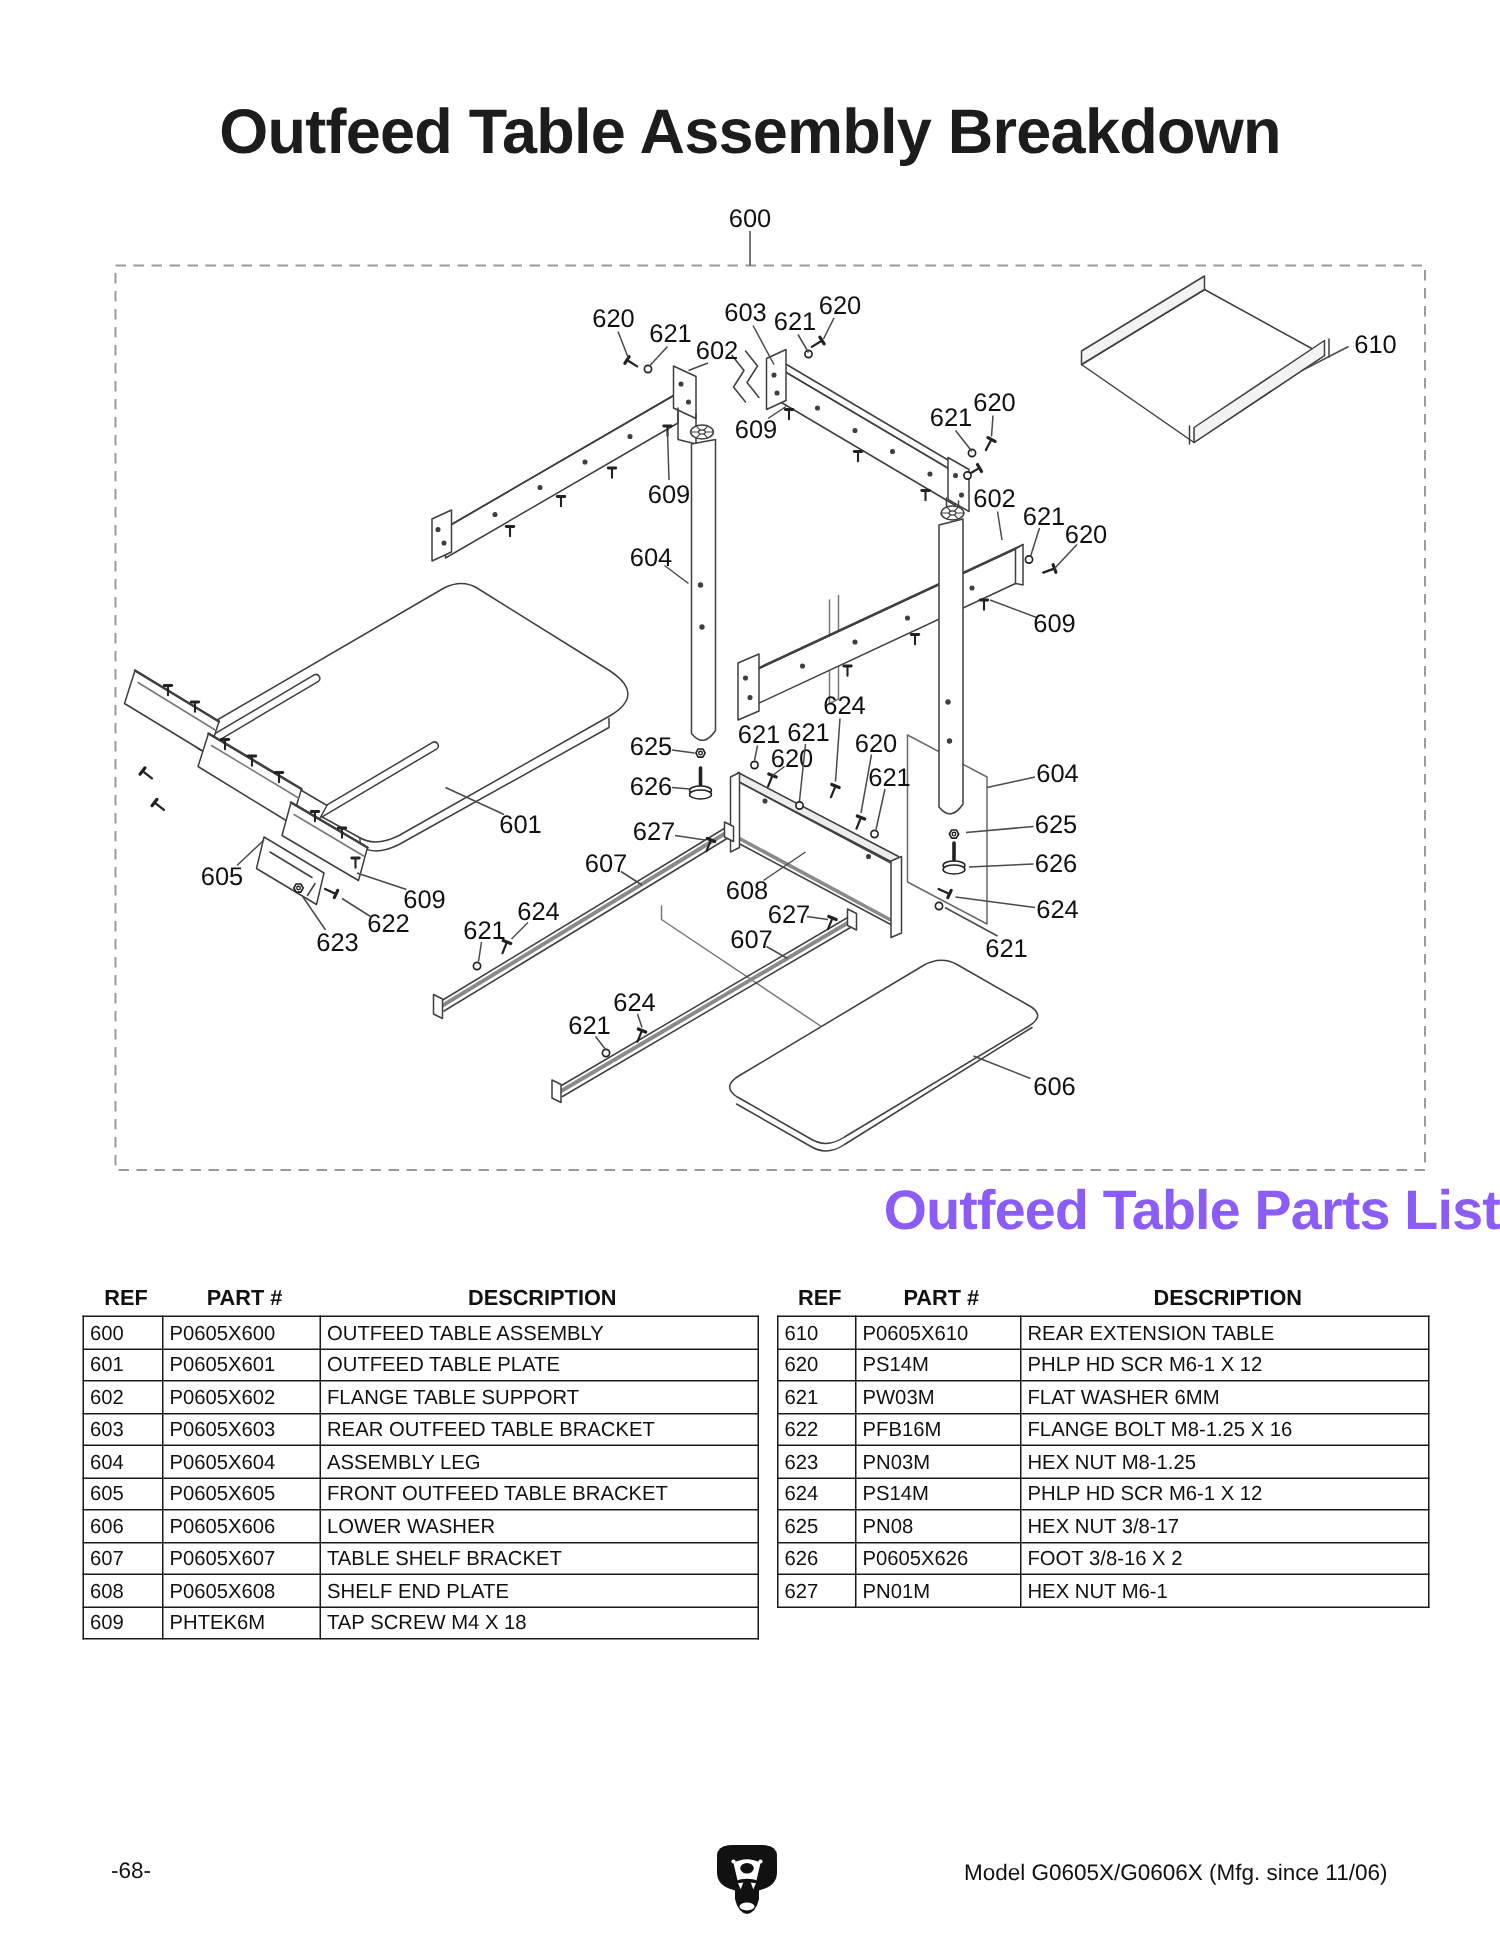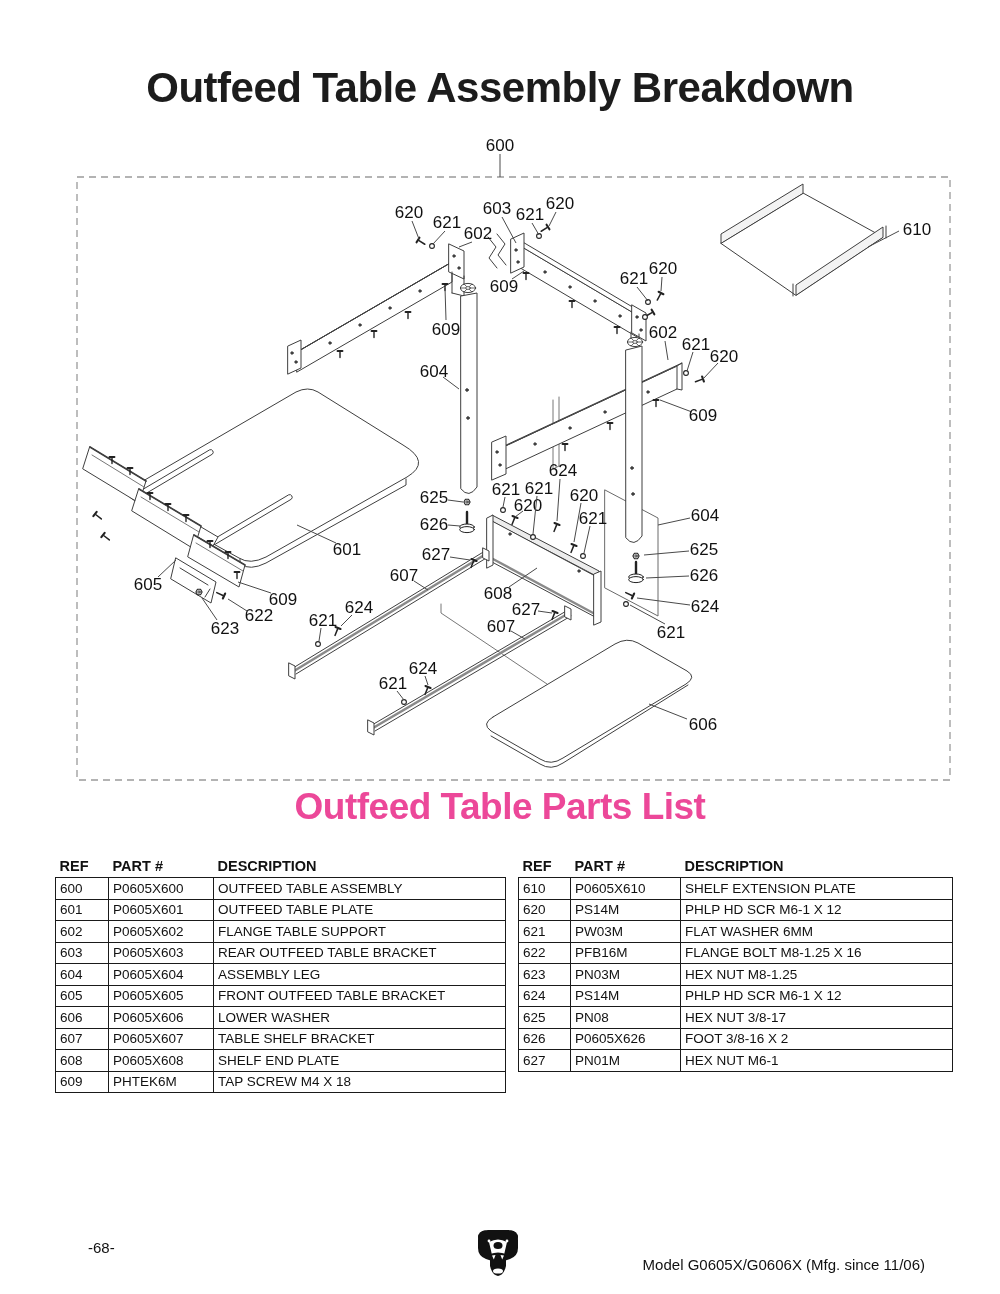--- a/index.html
+++ b/index.html
@@ -1,30 +1,30 @@
 <!DOCTYPE html>
 <html><head>
 <meta charset="utf-8">
 <style>
   html,body{margin:0;padding:0;background:#fff;}
   body{width:1000px;height:1294px;position:relative;font-family:"Liberation Sans",sans-serif;color:#111;overflow:hidden;}
   h1.pgtitle{margin:0;position:absolute;top:64px;left:0;width:1000px;text-align:center;
     font-size:42px;font-weight:bold;color:#1c1c1c;letter-spacing:-0.5px;}
-  h2.pltitle{margin:0;position:absolute;top:786px;left:0;width:1000px;text-align:center;
-    font-size:37px;font-weight:bold;color:#ec4899;letter-spacing:-0.5px;}
+  h2.pltitle{margin:0;position:absolute;top:786px;left:0;width:1000px;text-align:right;
+    font-size:37px;font-weight:bold;color:#8b5cf6;letter-spacing:-0.5px;}
   svg#diagram{position:absolute;top:0;left:0;}
   .callout{font-family:"Liberation Sans",sans-serif;font-size:17px;fill:#111;text-anchor:middle;}
   .leader{stroke:#4a4a4a;stroke-width:1;}
   table.ptable{position:absolute;border-collapse:collapse;table-layout:fixed;}
-  table.ptable th{border:none;text-align:left;font-size:14.5px;font-weight:bold;padding:0 0 3px 4px;
+  table.ptable th{border:none;text-align:center;font-size:14.5px;font-weight:bold;padding:0 0 3px 4px;
     vertical-align:bottom;height:20px;white-space:nowrap;}
   table.ptable td{border:1.2px solid #1a1a1a;font-size:13.5px;padding:0 0 0 4px;height:20.5px;
     white-space:nowrap;overflow:hidden;vertical-align:middle;}
-  .footer-left{position:absolute;left:88px;top:1239px;font-size:15px;}
-  .footer-right{position:absolute;right:75px;top:1240px;font-size:15px;margin-top:16px;}
+  .footer-left{position:absolute;left:74px;top:1239px;font-size:15px;}
+  .footer-right{position:absolute;right:75px;top:1240px;font-size:15px;}
   .bear{position:absolute;left:475px;top:1228px;}
 </style>
 </head>
 <body>
 
 <svg id="diagram" width="1000" height="790" viewBox="0 0 1000 790">
   <defs>
     <g id="scr">
         <path d="M0,-2.7 L0,2.7" stroke-width="2.1"></path>
         <path d="M1.2,0 L8,0" stroke-width="1.5"></path>
@@ -402,21 +402,21 @@
     <tr>
       <th>REF</th>
       <th>PART #</th>
       <th>DESCRIPTION</th>
     </tr>
   </thead>
   <tbody>
       <tr>
         <td>610</td>
         <td>P0605X610</td>
-        <td>SHELF EXTENSION PLATE</td>
+        <td>REAR EXTENSION TABLE</td>
       </tr>
       <tr>
         <td>620</td>
         <td>PS14M</td>
         <td>PHLP HD SCR M6-1 X 12</td>
       </tr>
       <tr>
         <td>621</td>
         <td>PW03M</td>
         <td>FLAT WASHER 6MM</td>

